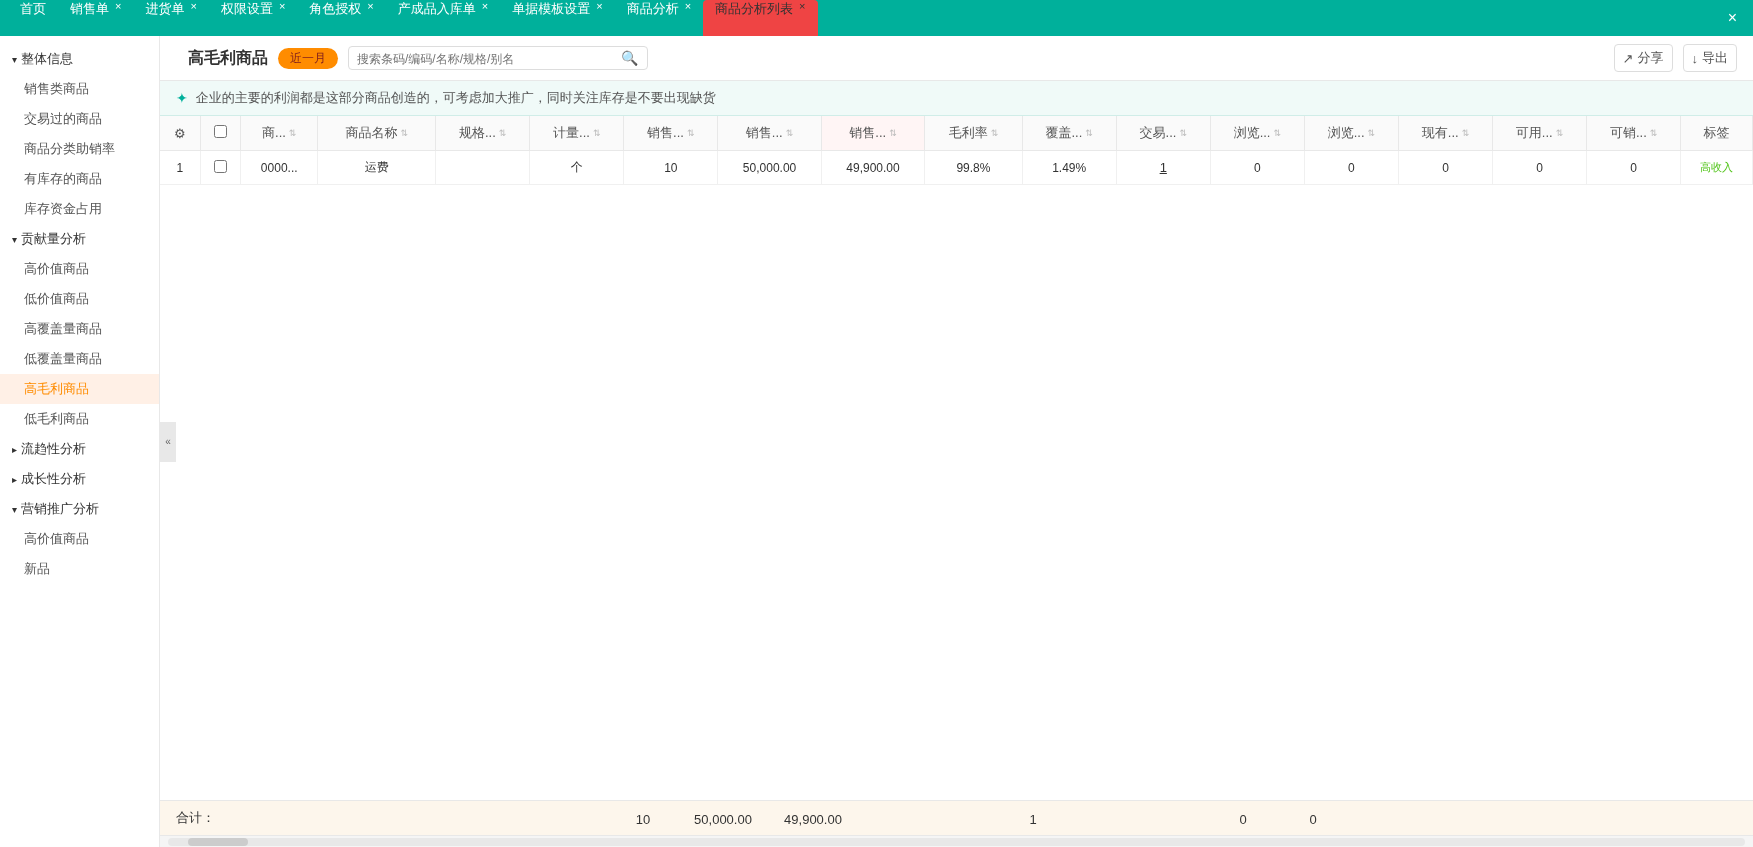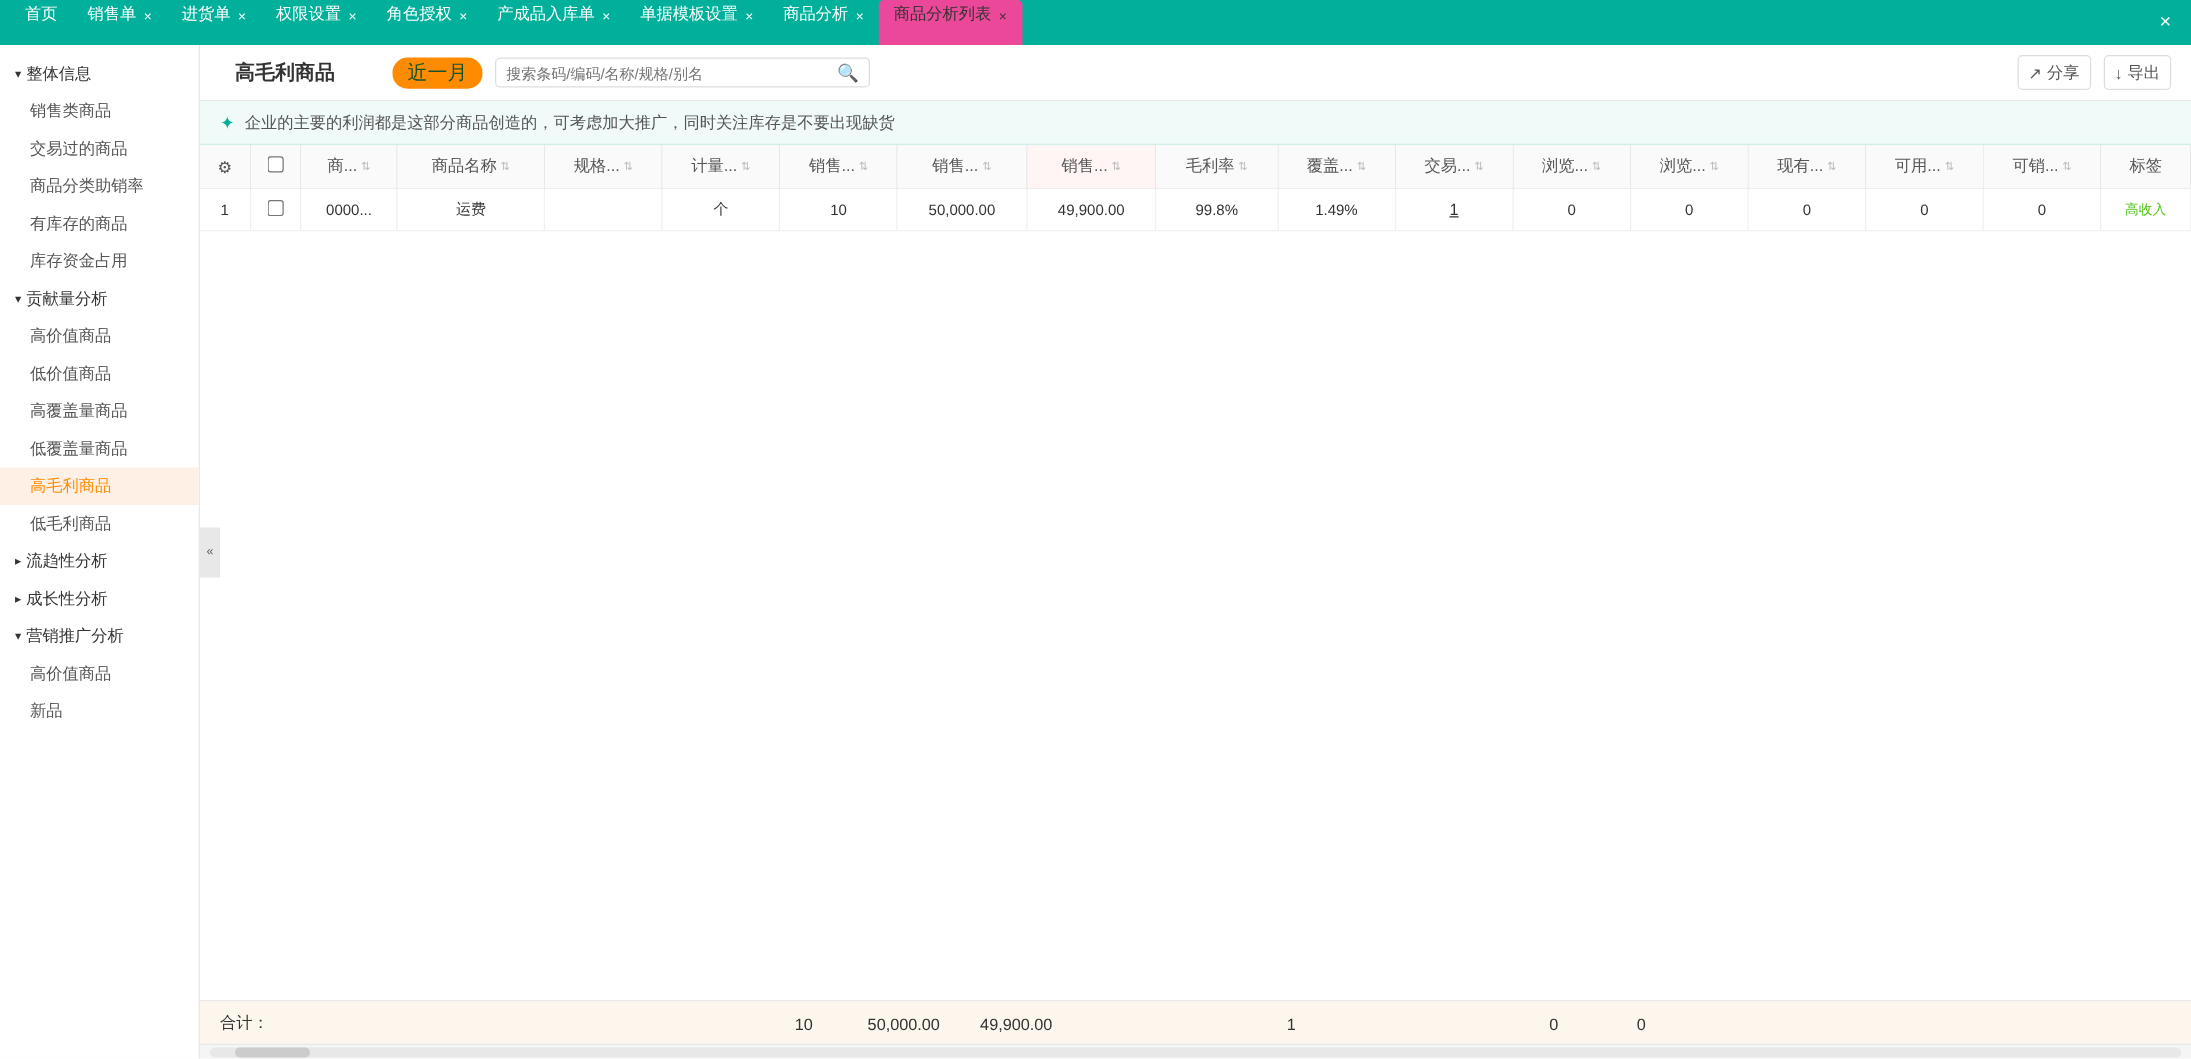--- a/index.html
+++ b/index.html
@@ -9,31 +9,31 @@
     .top-nav {
       background: #00b09b;
       display: flex;
       align-items: center;
       height: 36px;
       padding: 0 8px;
       flex-shrink: 0;
     }
     .nav-tab {
       display: flex;
-      align-items: flex-end;
-      padding: 16px 12px;
+      align-items: flex-start;
+      padding: 0 12px;
       height: 36px;
       color: #fff;
       cursor: pointer;
       white-space: nowrap;
       font-size: 13px;
       position: relative;
     }
     .nav-tab.active {
-      background: #ec4899;
+      background: #ef4444;
       color: #333;
       border-radius: 4px 4px 0 0;
     }
     .nav-tab .close-icon {
       margin-left: 6px;
       font-size: 11px;
       cursor: pointer;
       color: inherit;
     }
     .nav-spacer { flex: 1; }
@@ -120,27 +120,26 @@
       gap: 10px;
       flex-shrink: 0;
     }
     .page-title {
       font-size: 16px;
       font-weight: 600;
       color: #333;
     }
     .filter-btn {
       background: #ff8c00;
-      color: #14532d;
+      color: #7f1d1d;
       border: none;
       border-radius: 12px;
       padding: 2px 12px;
       cursor: pointer;
-      font-size: 16px;
-      margin-left: 36px;
+      font-size: 12px;
     }
     .search-box {
       display: flex;
       align-items: flex-end;
       border: 1px solid #ddd;
       border-radius: 4px;
       padding: 3px 8px;
       gap: 6px;
       flex: 1;
       max-width: 300px;

